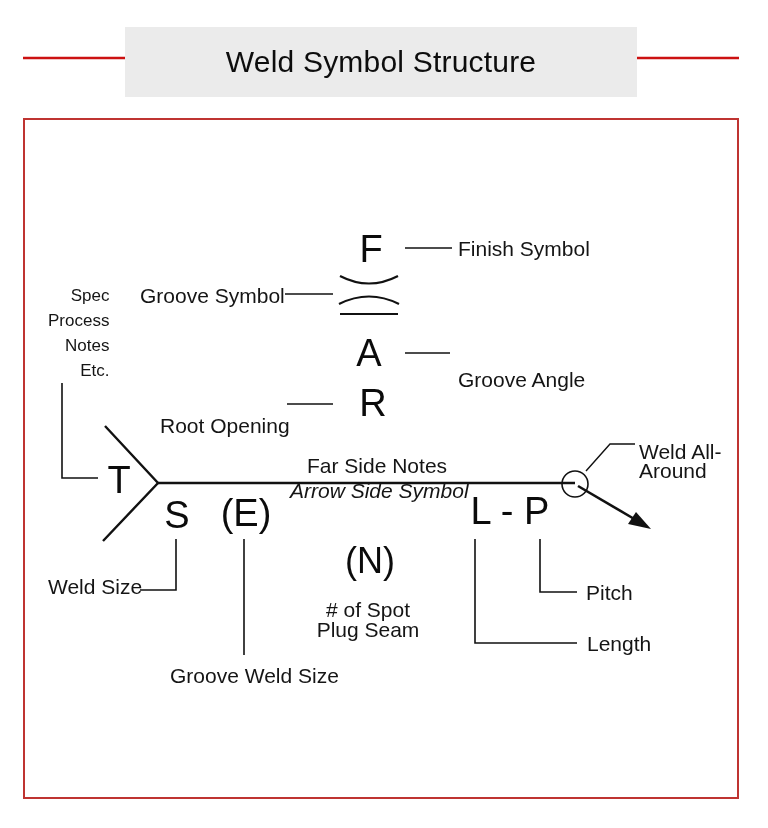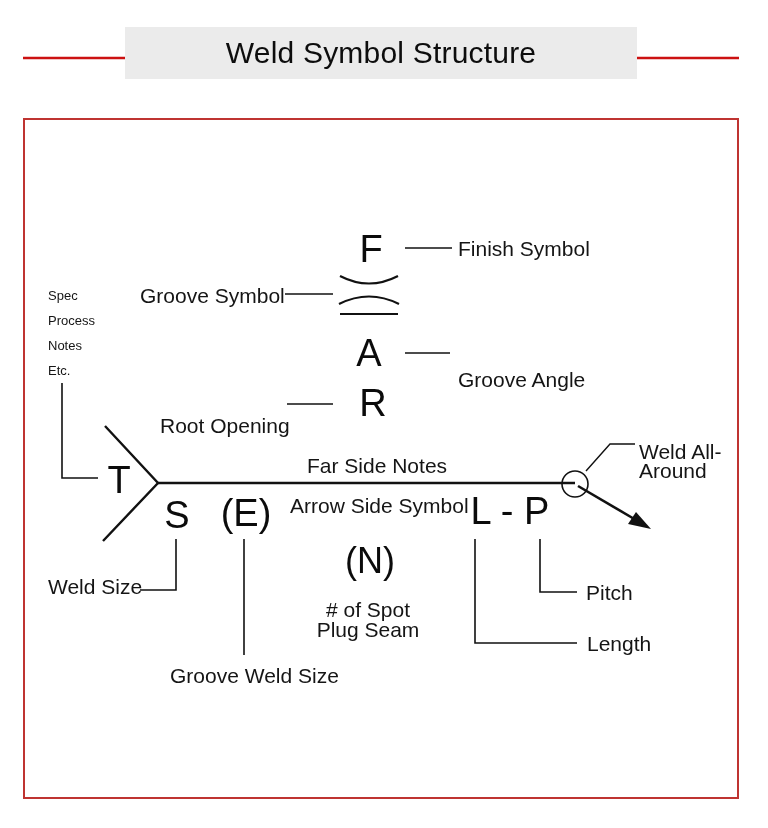--- a/index.html
+++ b/index.html
@@ -6,37 +6,37 @@
     --accent-red:#cc1111;
     --panel-border-red:#bf3431;
     --title-bg:#ebebeb;
     --ink:#111111;
   }
   *{margin:0;padding:0;box-sizing:border-box;}
   html,body{width:768px;height:828px;background:#ffffff;overflow:hidden;}
   body{font-family:"Liberation Sans","DejaVu Sans",sans-serif;color:var(--ink);position:relative;}
   .stage{position:absolute;left:0;top:0;width:768px;height:828px;}
   .title-box{
-    position:absolute;left:125px;top:27px;width:512px;height:52px;
+    position:absolute;left:125px;top:27px;width:512px;height:70px;
     background:var(--title-bg);
     display:flex;align-items:center;justify-content:center;
     font-size:30px;letter-spacing:0.2px;color:#0d0d0d;
   }
   .panel{
     position:absolute;left:23px;top:118px;width:716px;height:681px;
     border:2px solid var(--panel-border-red);
     background:#ffffff;
   }
   svg.lines{position:absolute;left:0;top:0;width:768px;height:828px;pointer-events:none;}
   svg .ink{stroke:var(--ink);fill:none;}
   svg .red{stroke:var(--accent-red);fill:none;}
   .lbl{
     position:absolute;font-size:21px;line-height:19px;color:#151515;white-space:pre-line;
   }
-  .lbl.tall{line-height:25px;font-size:13px;}
+  .lbl.tall{line-height:25px;font-size:17px;text-align:right;}
   .lbl.center{text-align:center;transform:translateX(-50%);line-height:20px;}
   .ltr{
     position:absolute;font-size:38px;line-height:38px;color:#0b0b0b;
     transform:translateX(-50%);white-space:nowrap;
   }
   .ltr.mid{font-size:36px;line-height:36px;}
 </style>
 </head>
 <body>
 
@@ -87,21 +87,21 @@
 
   <div class="lbl tall" style="left:48px;top:283px;">Spec
 Process
 Notes
 Etc.</div>
   <div class="lbl" style="left:140px;top:286px;">Groove Symbol</div>
   <div class="lbl" style="left:458px;top:239px;">Finish Symbol</div>
   <div class="lbl" style="left:458px;top:345px;margin-top:25px;">Groove Angle</div>
   <div class="lbl" style="left:160px;top:416px;">Root Opening</div>
   <div class="lbl" style="left:307px;top:456px;">Far Side Notes</div>
-  <div class="lbl" style="left:290px;top:496px;">Arrow Side Symbol</div>
+  <div class="lbl" style="left:290px;top:481px;font-style:italic;">Arrow Side Symbol</div>
   <div class="lbl" style="left:639px;top:422px;margin-top:20px;">Weld All-
 Around</div>
   <div class="lbl" style="left:586px;top:583px;">Pitch</div>
   <div class="lbl" style="left:587px;top:634px;">Length</div>
   <div class="lbl" style="left:48px;top:577px;">Weld Size</div>
   <div class="lbl" style="left:170px;top:666px;">Groove Weld Size</div>
   <div class="lbl center" style="left:368px;top:600px;"># of Spot
 Plug Seam</div>
 
 </div>

